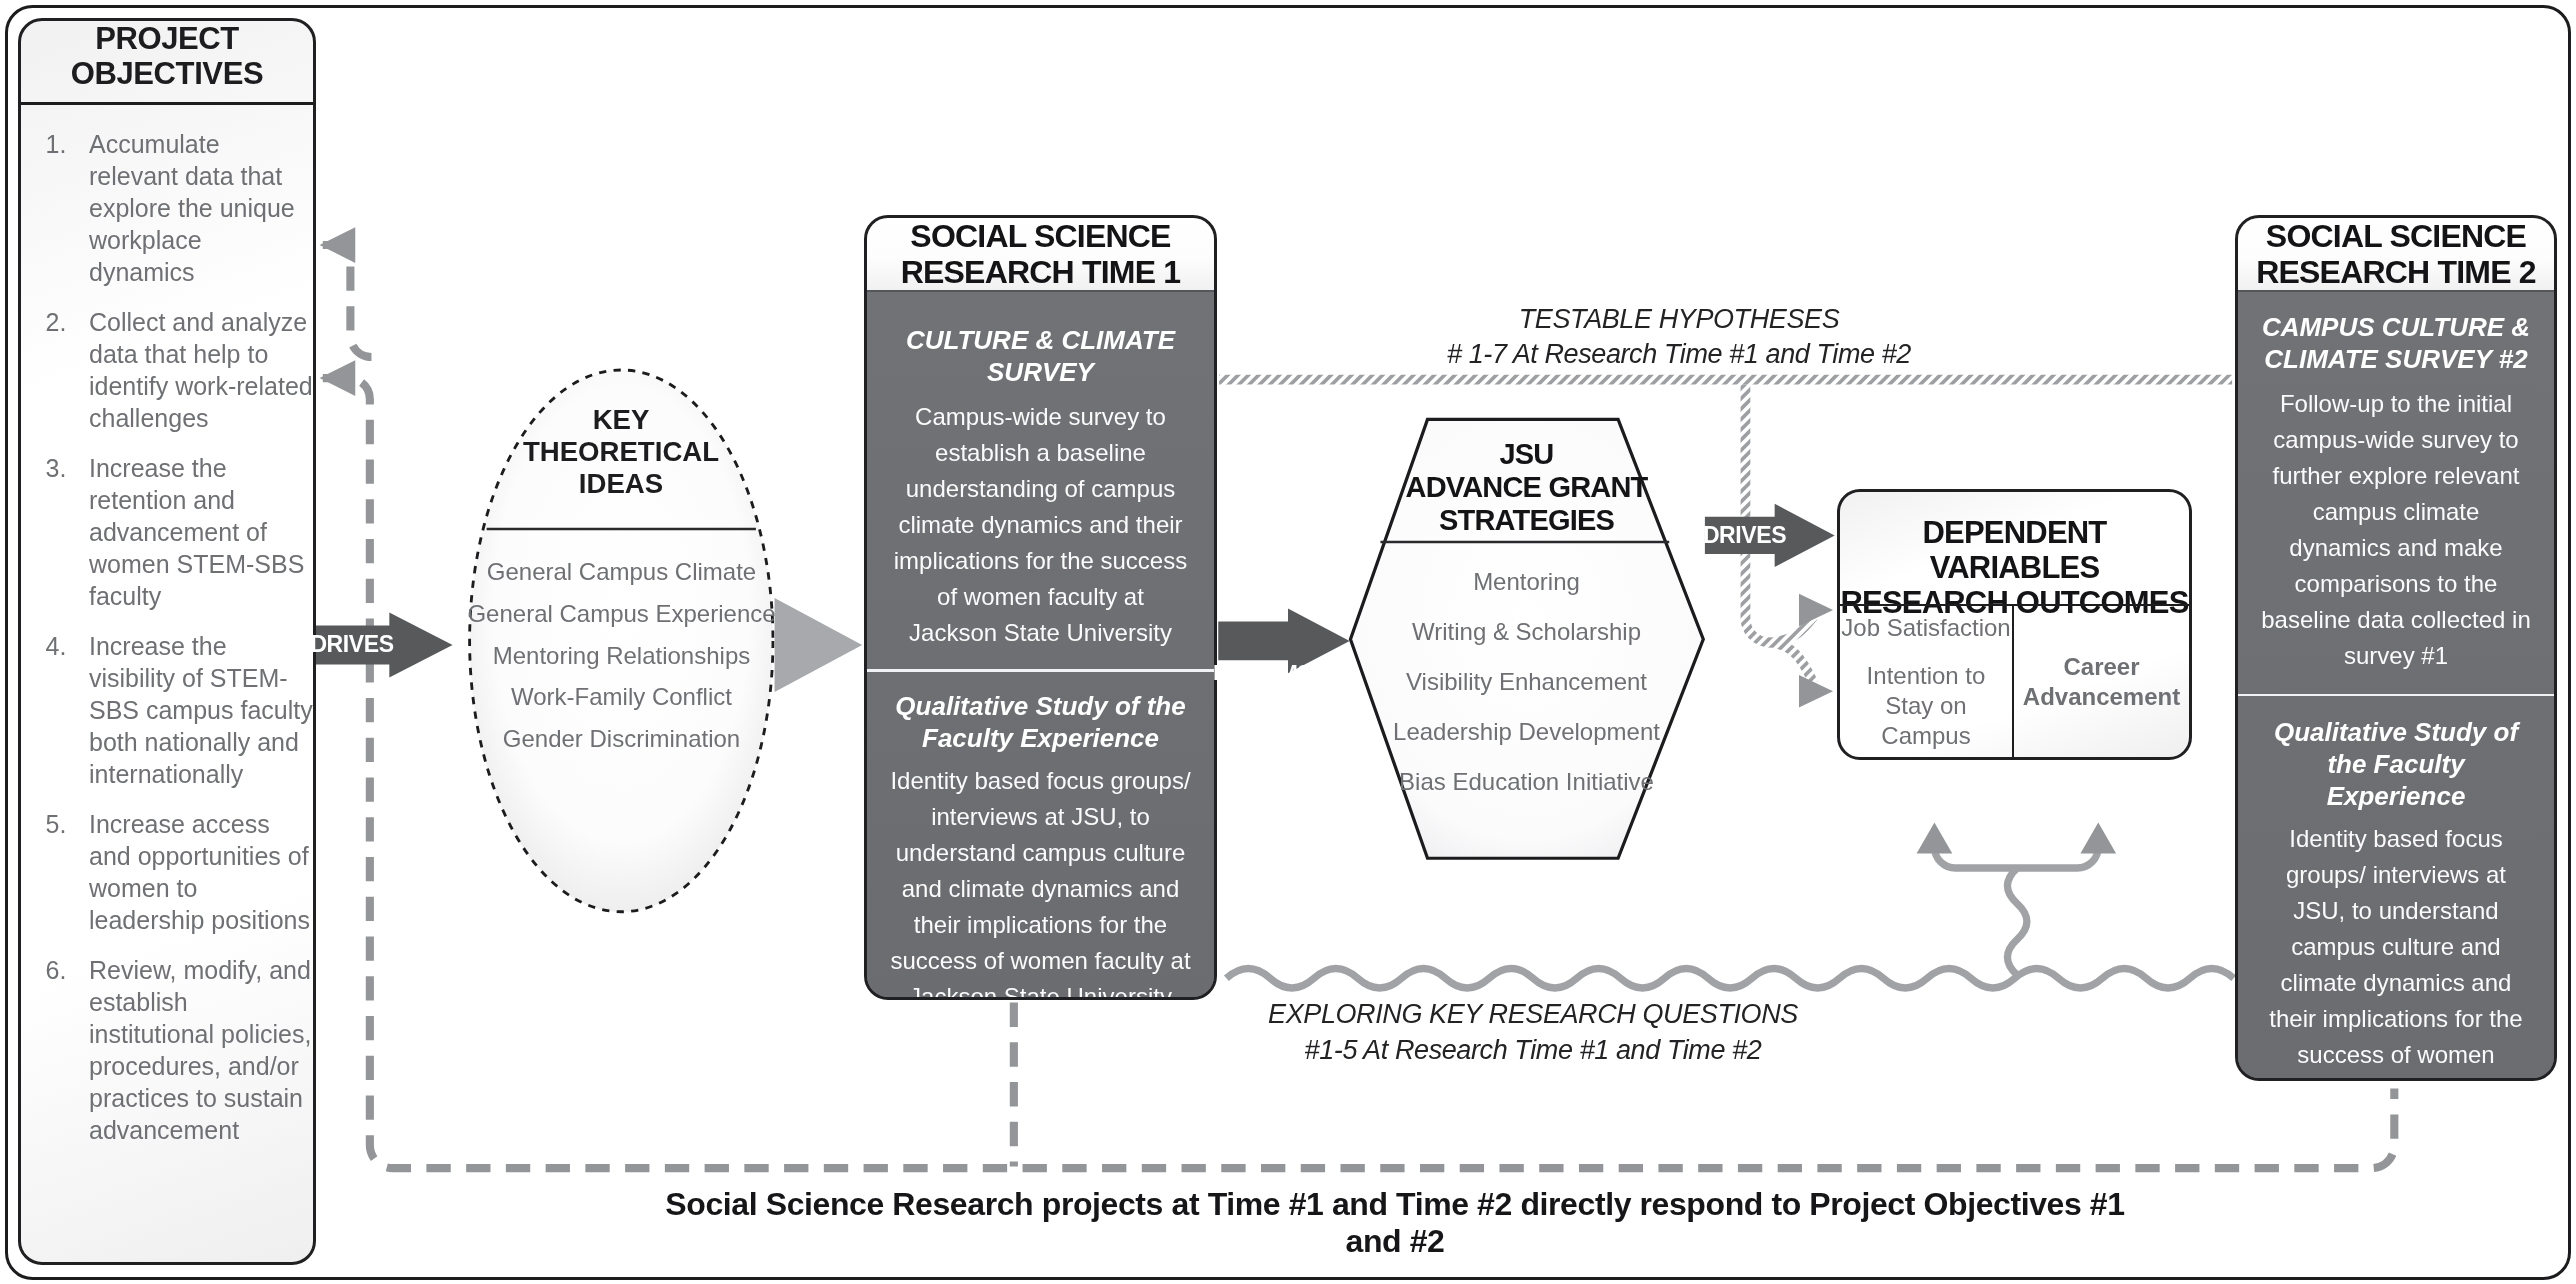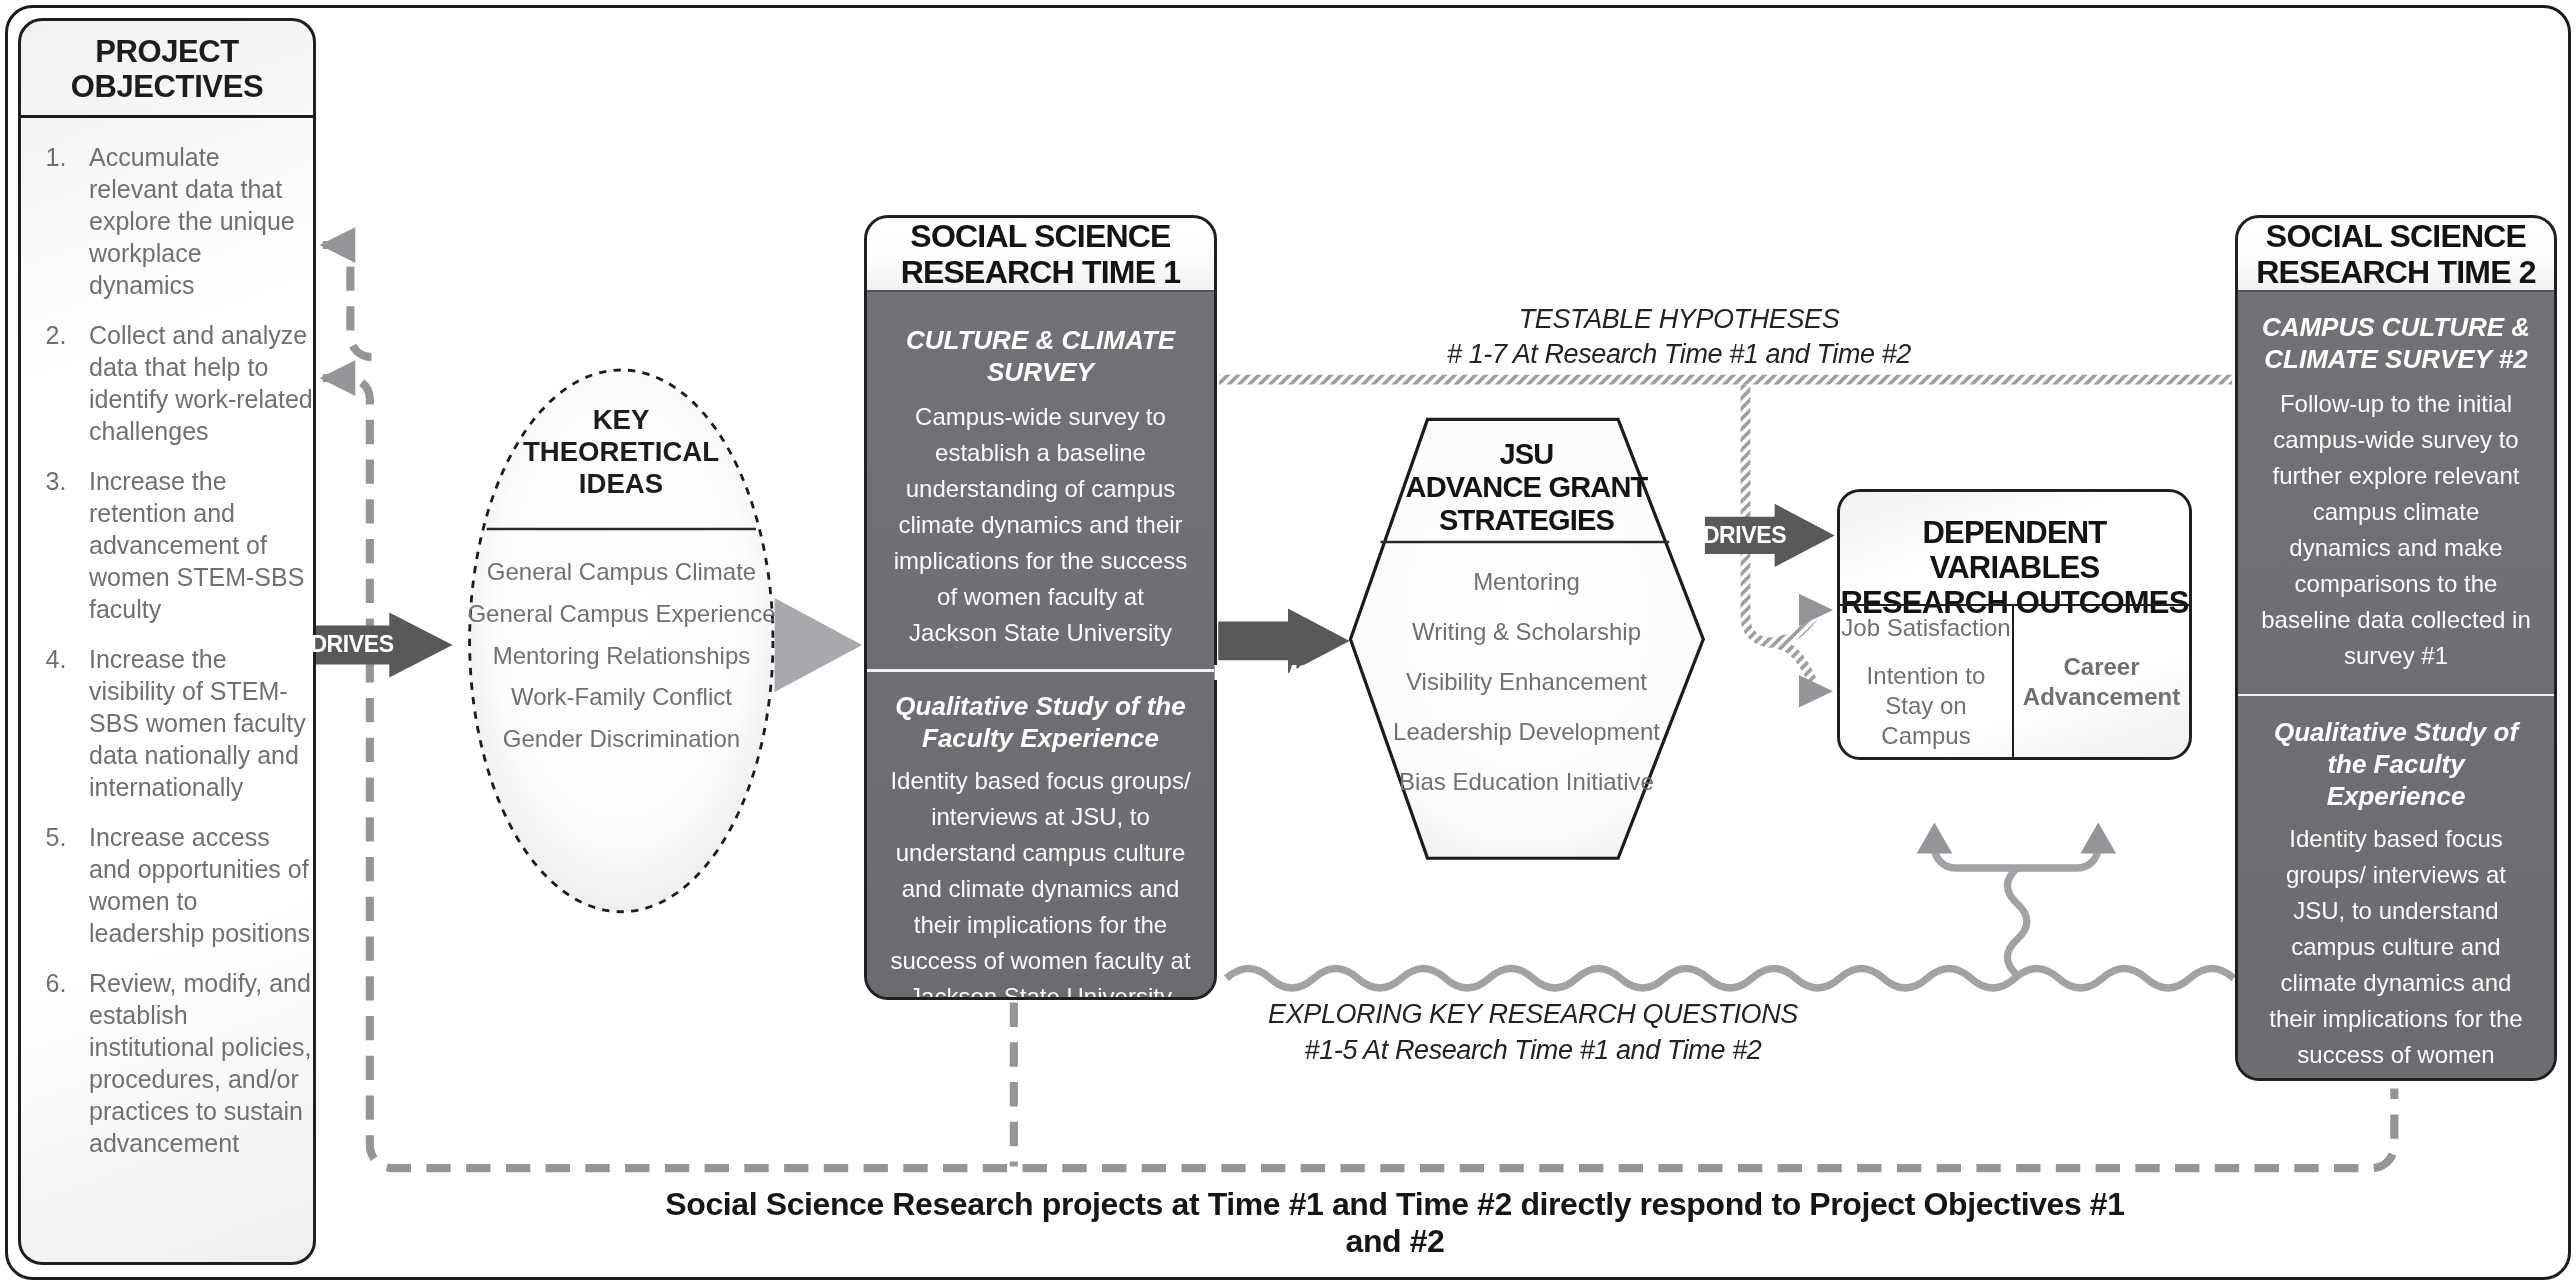--- a/index.html
+++ b/index.html
@@ -97,30 +97,30 @@
 
     <polygon points="1665,788 1760,517 1995,517 2100,788 1995,1058 1760,1058" fill="url(#hg)" stroke="#1c1c1e" stroke-width="4"></polygon>
     <line x1="1702" y1="668" x2="2058" y2="668" stroke="#2a2a2c" stroke-width="3"></line>
 
     <polygon fill="#58595b" points="388,771 480,771 480,755 558,795 480,835 480,819 388,819"></polygon>
     <polygon fill="#58595b" points="1502,766 1588,766 1588,750 1664,790 1588,830 1588,814 1502,814"></polygon>
     <polygon fill="#58595b" points="2102,637 2188,637 2188,621 2262,660 2188,699 2188,683 2102,683"></polygon>
   </svg>
 
   <div class="abs wbox z2" style="left:18px;top:18px;width:298px;height:1247px;">
-    <div class="btitle" style="font-size:31px;line-height:35px;padding-top:13px;">
+    <div class="btitle" style="font-size:31px;line-height:35px;">
       <div>PROJECT</div>
       <div>OBJECTIVES</div>
     </div>
     <div style="height:2.4px;background:#1d1d1f;margin-top:11.4px;"></div>
     <ol id="obj-list" style="padding:23px 8px 0 18px;">
       <li><span class="num">1.</span><span>Accumulate relevant data that explore the unique workplace dynamics</span></li>
       <li><span class="num">2.</span><span>Collect and analyze data that help to identify work-related challenges</span></li>
       <li><span class="num">3.</span><span>Increase the retention and advancement of women STEM-SBS faculty</span></li>
-      <li><span class="num">4.</span><span>Increase the visibility of STEM-SBS women faculty data nationally and internationally</span></li>
+      <li><span class="num">4.</span><span>Increase the visibility of STEM-SBS campus faculty both nationally and internationally</span></li>
       <li><span class="num">5.</span><span>Increase access and opportunities of women to leadership positions</span></li>
       <li><span class="num">6.</span><span>Review, modify, and establish institutional policies, procedures, and/or practices to sustain advancement</span></li>
     </ol>
   </div>
 
   <div class="abs z2 cent" style="left:483px;top:404px;width:276px;">
     <div style="font-weight:bold;font-size:27.6px;line-height:32px;color:#1d1d1f;">
       <div>KEY</div>
       <div>THEORETICAL</div>
       <div>IDEAS</div>

